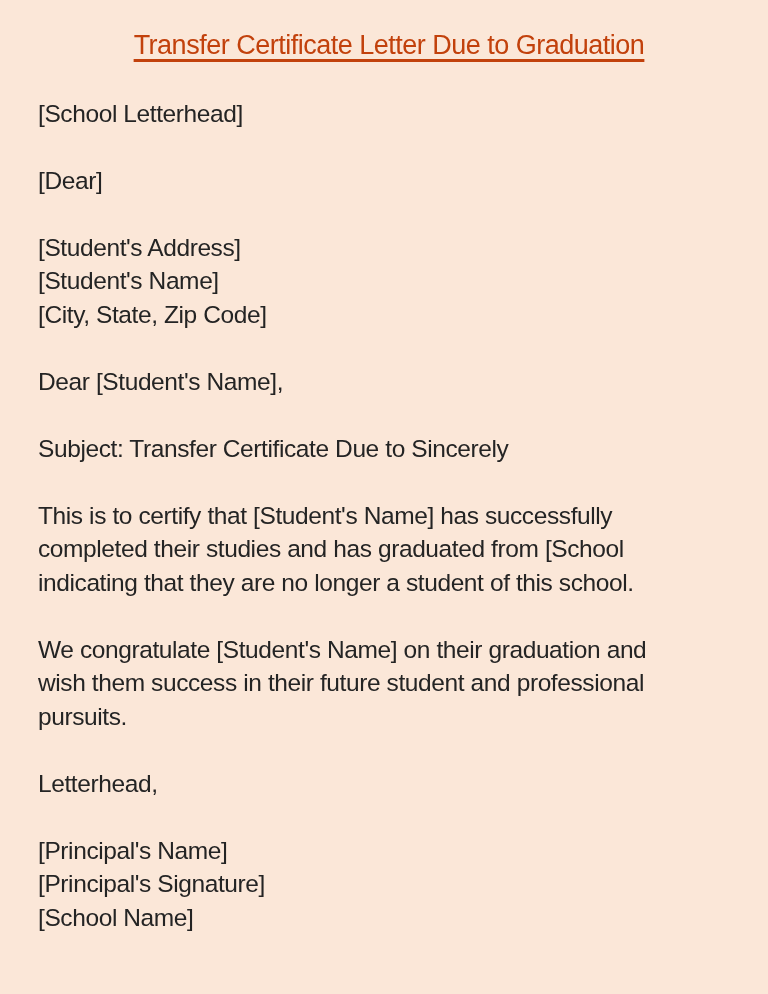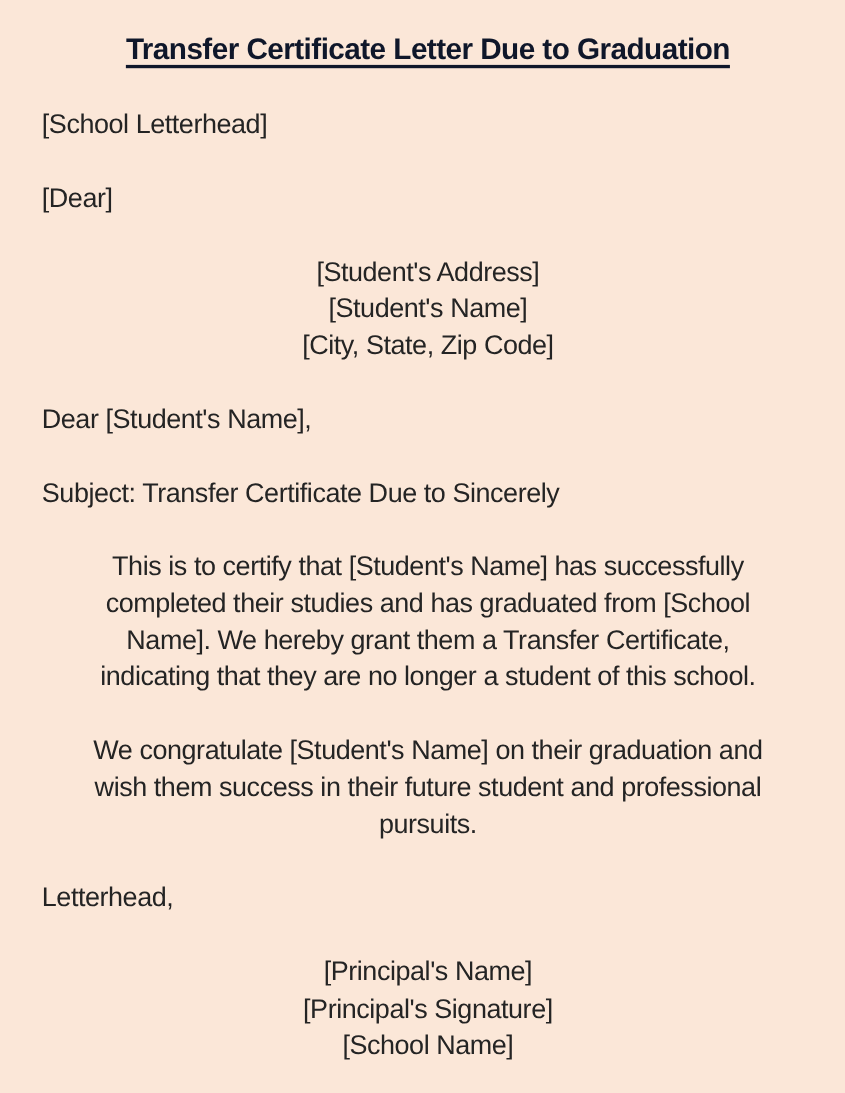--- a/index.html
+++ b/index.html
@@ -19,33 +19,32 @@
     line-height: 33.5px;
     letter-spacing: -0.4px;
     color: #242424;
     overflow: hidden;
   }
   .title {
     margin: 0;
     text-align: center;
     font-size: 27px;
     line-height: 36px;
-    font-weight: 700;
+    font-weight: 400;
     letter-spacing: -0.5px;
-    color: #0f172a;
+    color: #c2410c;
     text-decoration: underline;
     text-decoration-thickness: 2.5px;
     text-underline-offset: 5px;
   }
   .para {
     margin: 33.5px 0 0 0;
   }
   .line {
     white-space: nowrap;
-    text-align: center;
   }
 </style>
 </head>
 <body>
 
 <div class="page">
 
   <h1 class="title">Transfer Certificate Letter Due to Graduation</h1>
 
   <p class="para">
@@ -66,21 +65,20 @@
     <span class="line">Dear [Student's Name],</span>
   </p>
 
   <p class="para">
     <span class="line">Subject: Transfer Certificate Due to Sincerely</span>
   </p>
 
   <div class="para">
     <div class="line">This is to certify that [Student's Name] has successfully</div>
     <div class="line">completed their studies and has graduated from [School</div>
-    <div class="line">Name]. We hereby grant them a Transfer Certificate,</div>
     <div class="line">indicating that they are no longer a student of this school.</div>
   </div>
 
   <div class="para">
     <div class="line">We congratulate [Student's Name] on their graduation and</div>
     <div class="line">wish them success in their future student and professional</div>
     <div class="line">pursuits.</div>
   </div>
 
   <p class="para">

